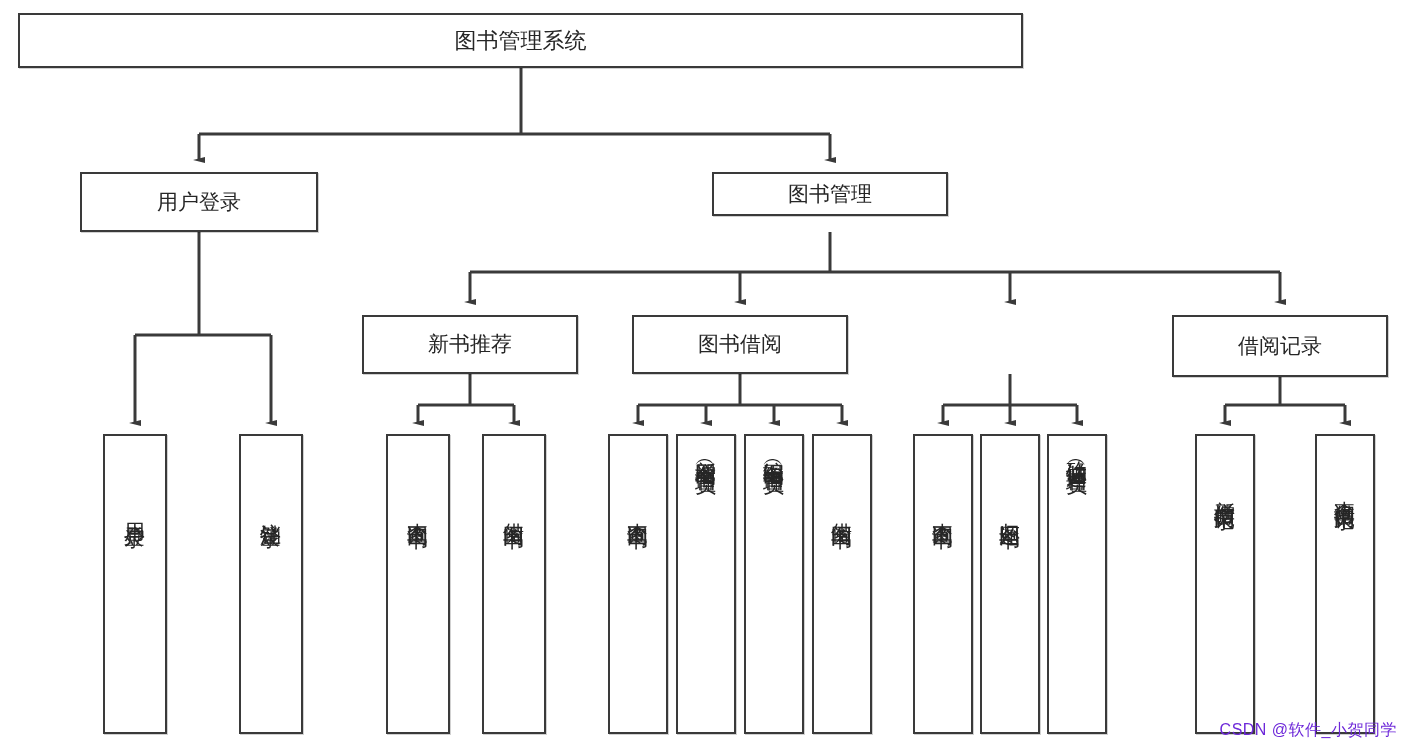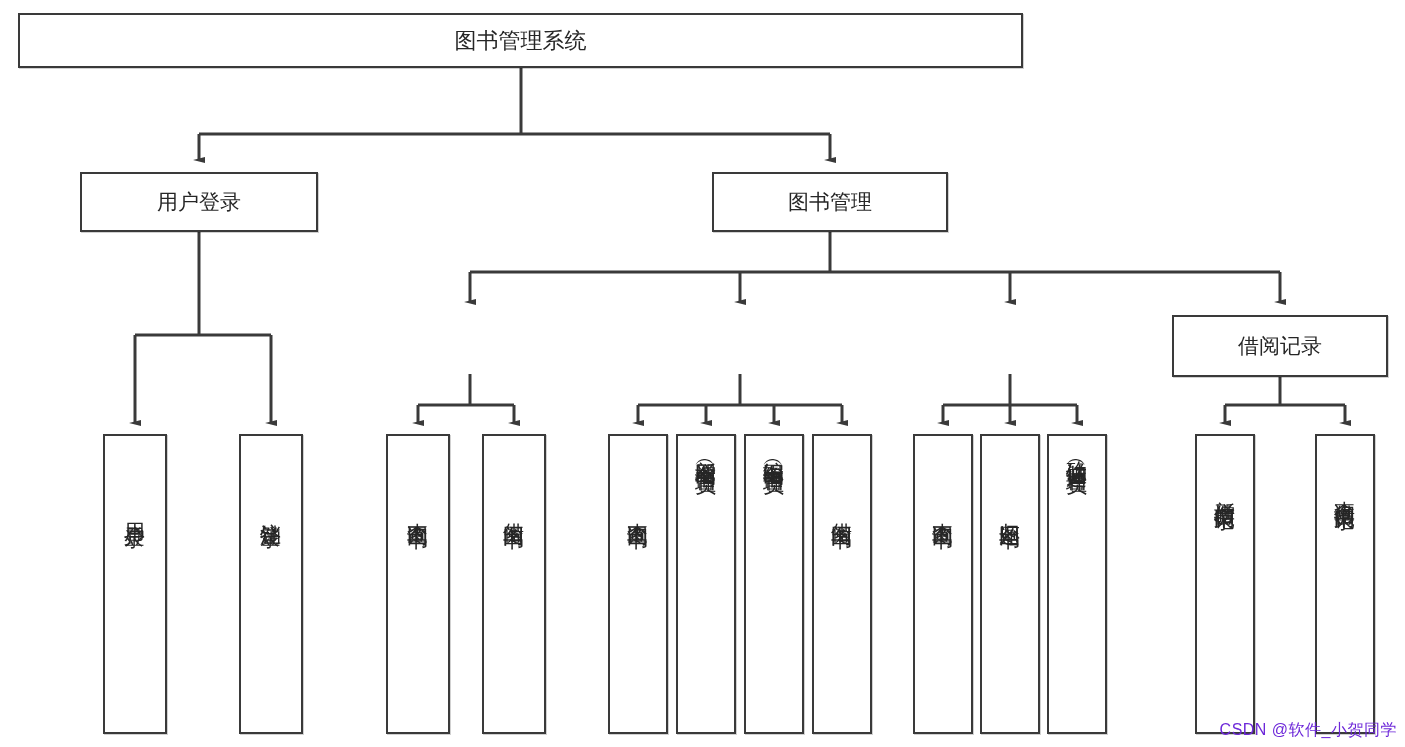--- a/index.html
+++ b/index.html
@@ -136,24 +136,30 @@
     </g>
   </svg>
 
   <div class="node horizontal root" style="left:18px; top:13px; width:1005px; height:55px;">
     <span class="node-label">图书管理系统</span>
   </div>
 
   <div class="node horizontal" style="left:80px; top:172px; width:238px; height:60px;">
     <span class="node-label">用户登录</span>
   </div>
-  <div class="node horizontal" style="left:712px; top:172px; width:236px; height:60px;">
+  <div class="node horizontal" style="left:712px; top:172px; width:236px; height:44px;">
     <span class="node-label">图书管理</span>
   </div>
 
+  <div class="node horizontal" style="left:362px; top:315px; width:216px; height:59px;">
+    <span class="node-label">新书推荐</span>
+  </div>
+  <div class="node horizontal" style="left:632px; top:315px; width:216px; height:59px;">
+    <span class="node-label">图书借阅</span>
+  </div>
   <div class="node horizontal" style="left:1172px; top:315px; width:216px; height:62px;">
     <span class="node-label">借阅记录</span>
   </div>
 
   <div class="node vertical mid" style="left:103px; top:434px; width:64px; height:300px;">
     <span class="node-label">用户登录</span>
   </div>
   <div class="node vertical mid" style="left:239px; top:434px; width:64px; height:300px;">
     <span class="node-label">注销登录</span>
   </div>

